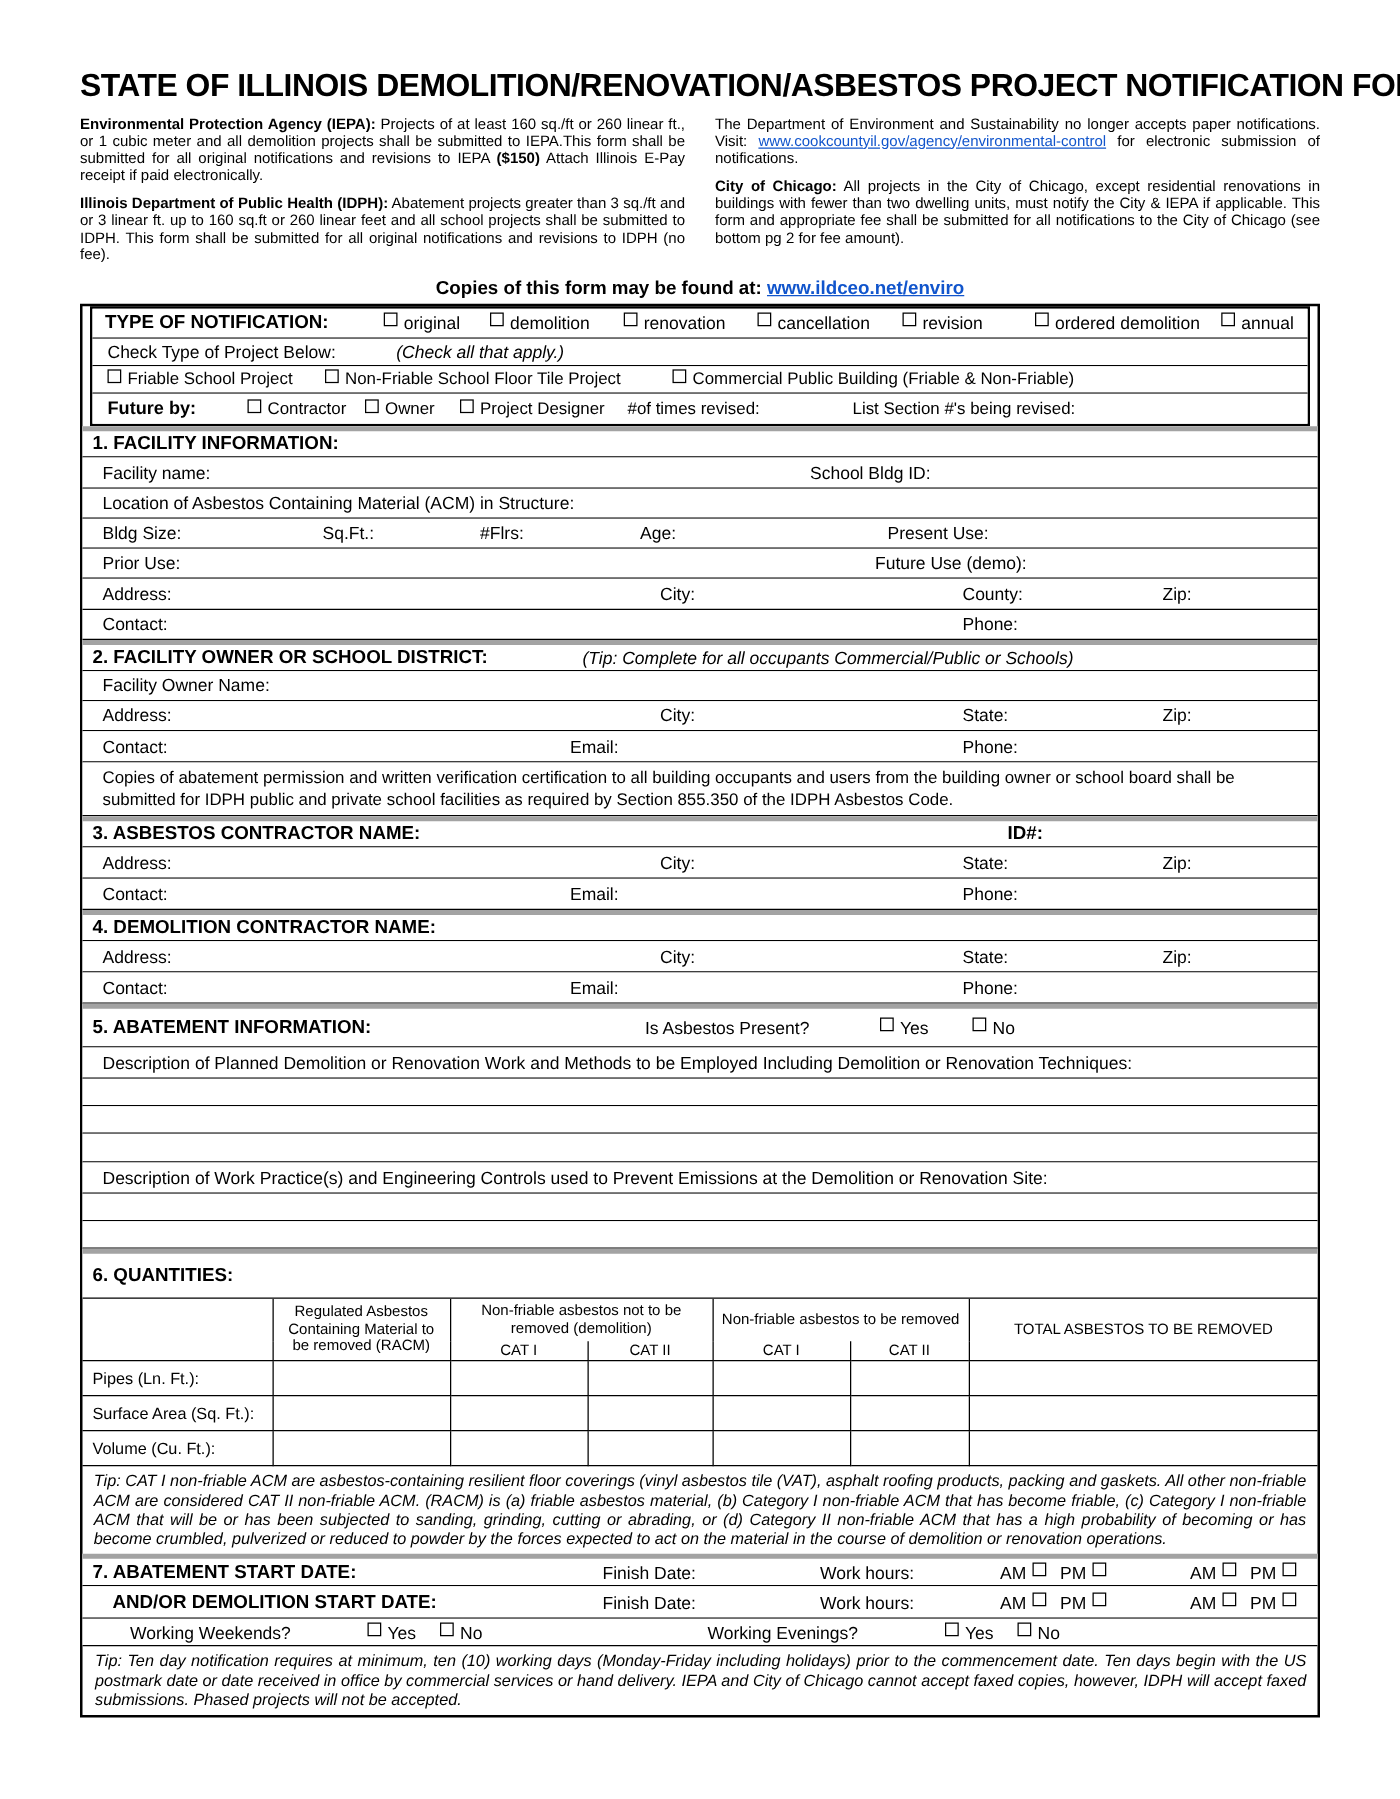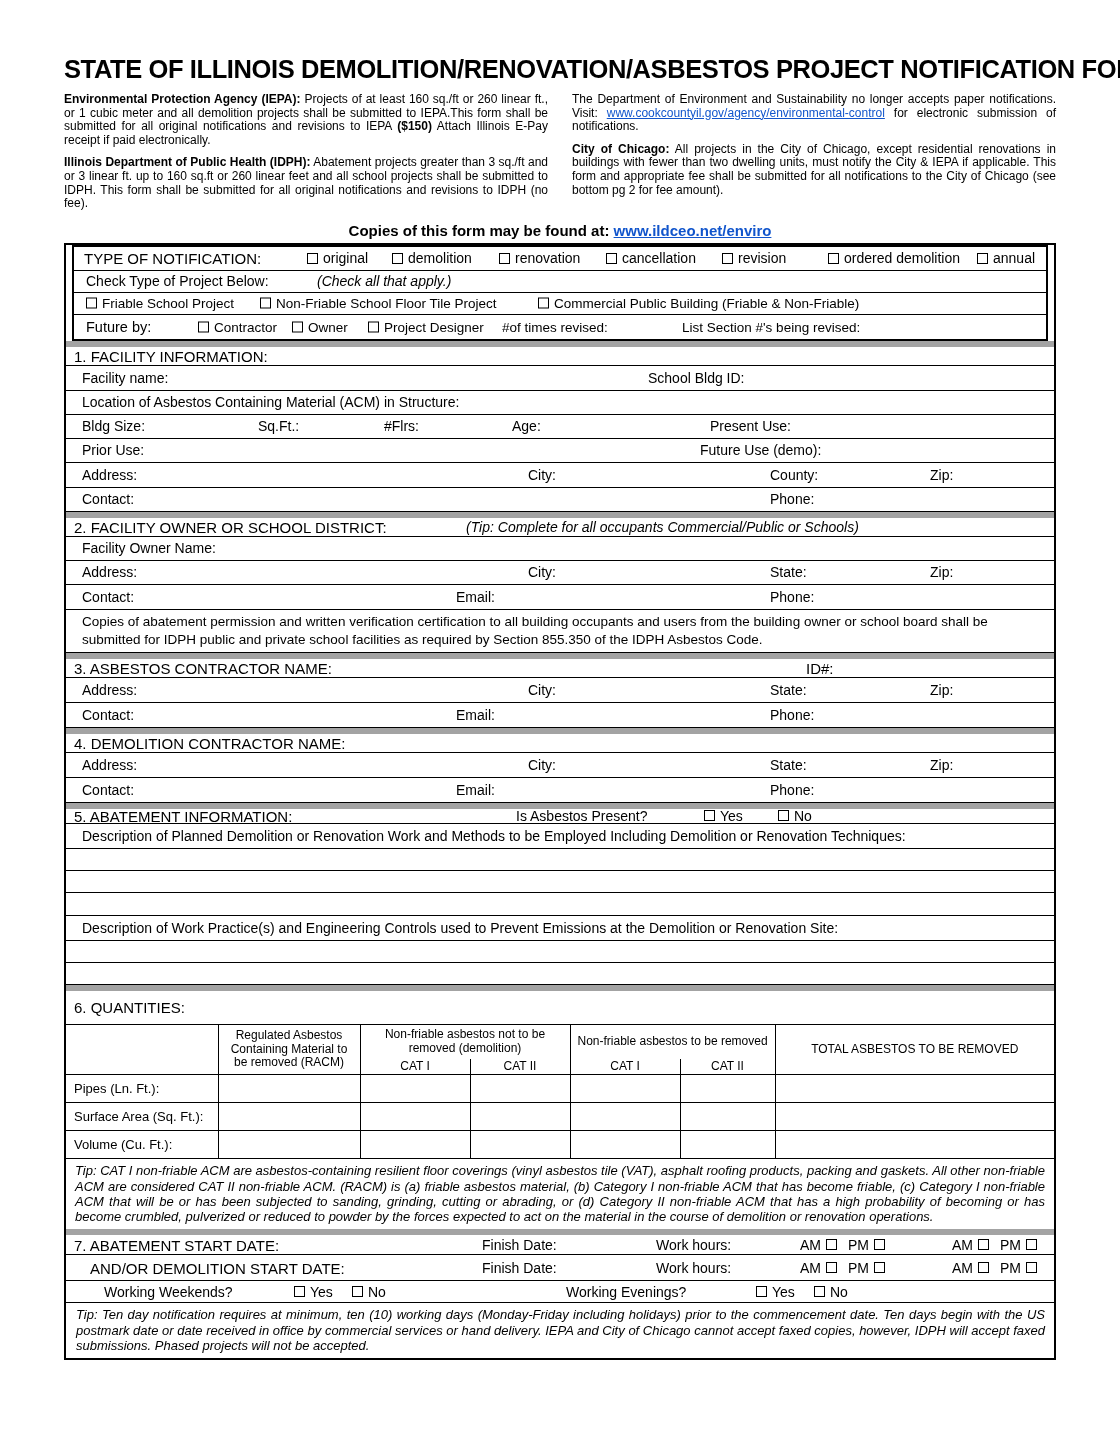--- a/index.html
+++ b/index.html
@@ -8,24 +8,24 @@
   .page { position:absolute; left:64px; top:0; width:992px; }
   h1 { margin-top:55px; font-size:25.5px; font-weight:bold; letter-spacing:-0.4px; white-space:nowrap; }
   .intro { display:flex; gap:24px; margin-top:9px; }
   .intro .col { flex:1; font-size:12px; line-height:13.6px; text-align:justify; }
   .intro p { margin:0 0 9px; }
   .blk { display:block; }
   a.lnk { color:#1155CC; text-decoration:underline; cursor:pointer; }
   .copies { text-align:center; font-size:15px; font-weight:bold; margin:2px 0 4px; }
   .form { border:2px solid #000; }
   .row { position:relative; border-bottom:1px solid #000; font-size:14px; background:#fff; }
-  .thick { border-top:6px solid #a3a3a3; }
+  .thick { border-top:4px solid #a3a3a3; }
   .f { position:absolute; top:50%; transform:translateY(-50%); white-space:nowrap; }
-  .opt { display:flex; align-items:center; gap:5px; }
-  .sec { font-weight:normal; font-size:15px; }
+  .opt { display:flex; gap:5px; }
+  .sec { font-weight:bold; font-size:15px; }
   .it { font-style:italic; }
   .cb { display:inline-block; width:11px; height:11px; border:1.5px solid #000; background:#fff; flex:none; cursor:pointer; }
   .inbox { position:absolute; top:2px; bottom:2px; border:1px solid #000; }
   .ngroup { border:2px solid #000; margin:0 6px; }
   .note { padding:3px 16px 0; font-size:13.5px; line-height:18.5px; }
   .tip { padding:4px 9px 5px; font-style:italic; font-size:13px; line-height:15.3px; text-align:justify; }
   table.qt { border-collapse:collapse; width:100%; table-layout:fixed; }
   .qt td { border:1px solid #000; font-size:12px; line-height:13.5px; text-align:center; vertical-align:middle; padding:1px 4px; }
   .qt td:first-child { border-left:none; }
   .qt td:last-child { border-right:none; }
@@ -207,21 +207,21 @@
       <span class="f" style="left:462px">City:</span>
       <span class="f" style="left:704px">State:</span>
       <span class="f" style="left:864px">Zip:</span>
     </div>
     <div class="row" style="height:25px">
       <span class="f" style="left:16px">Contact:</span>
       <span class="f" style="left:390px">Email:</span>
       <span class="f" style="left:704px">Phone:</span>
     </div>
 
-    <div class="row thick" style="height:21px">
+    <div class="row thick" style="height:35px">
       <span class="f sec" style="left:8px">5. ABATEMENT INFORMATION:</span>
       <span class="f" style="left:450px">Is Asbestos Present?</span>
       <span class="f opt" style="left:638px">
           <span class="cb"></span>
           <span>Yes</span>
         </span>
       <span class="f opt" style="left:712px">
           <span class="cb"></span>
           <span>No</span>
         </span>

